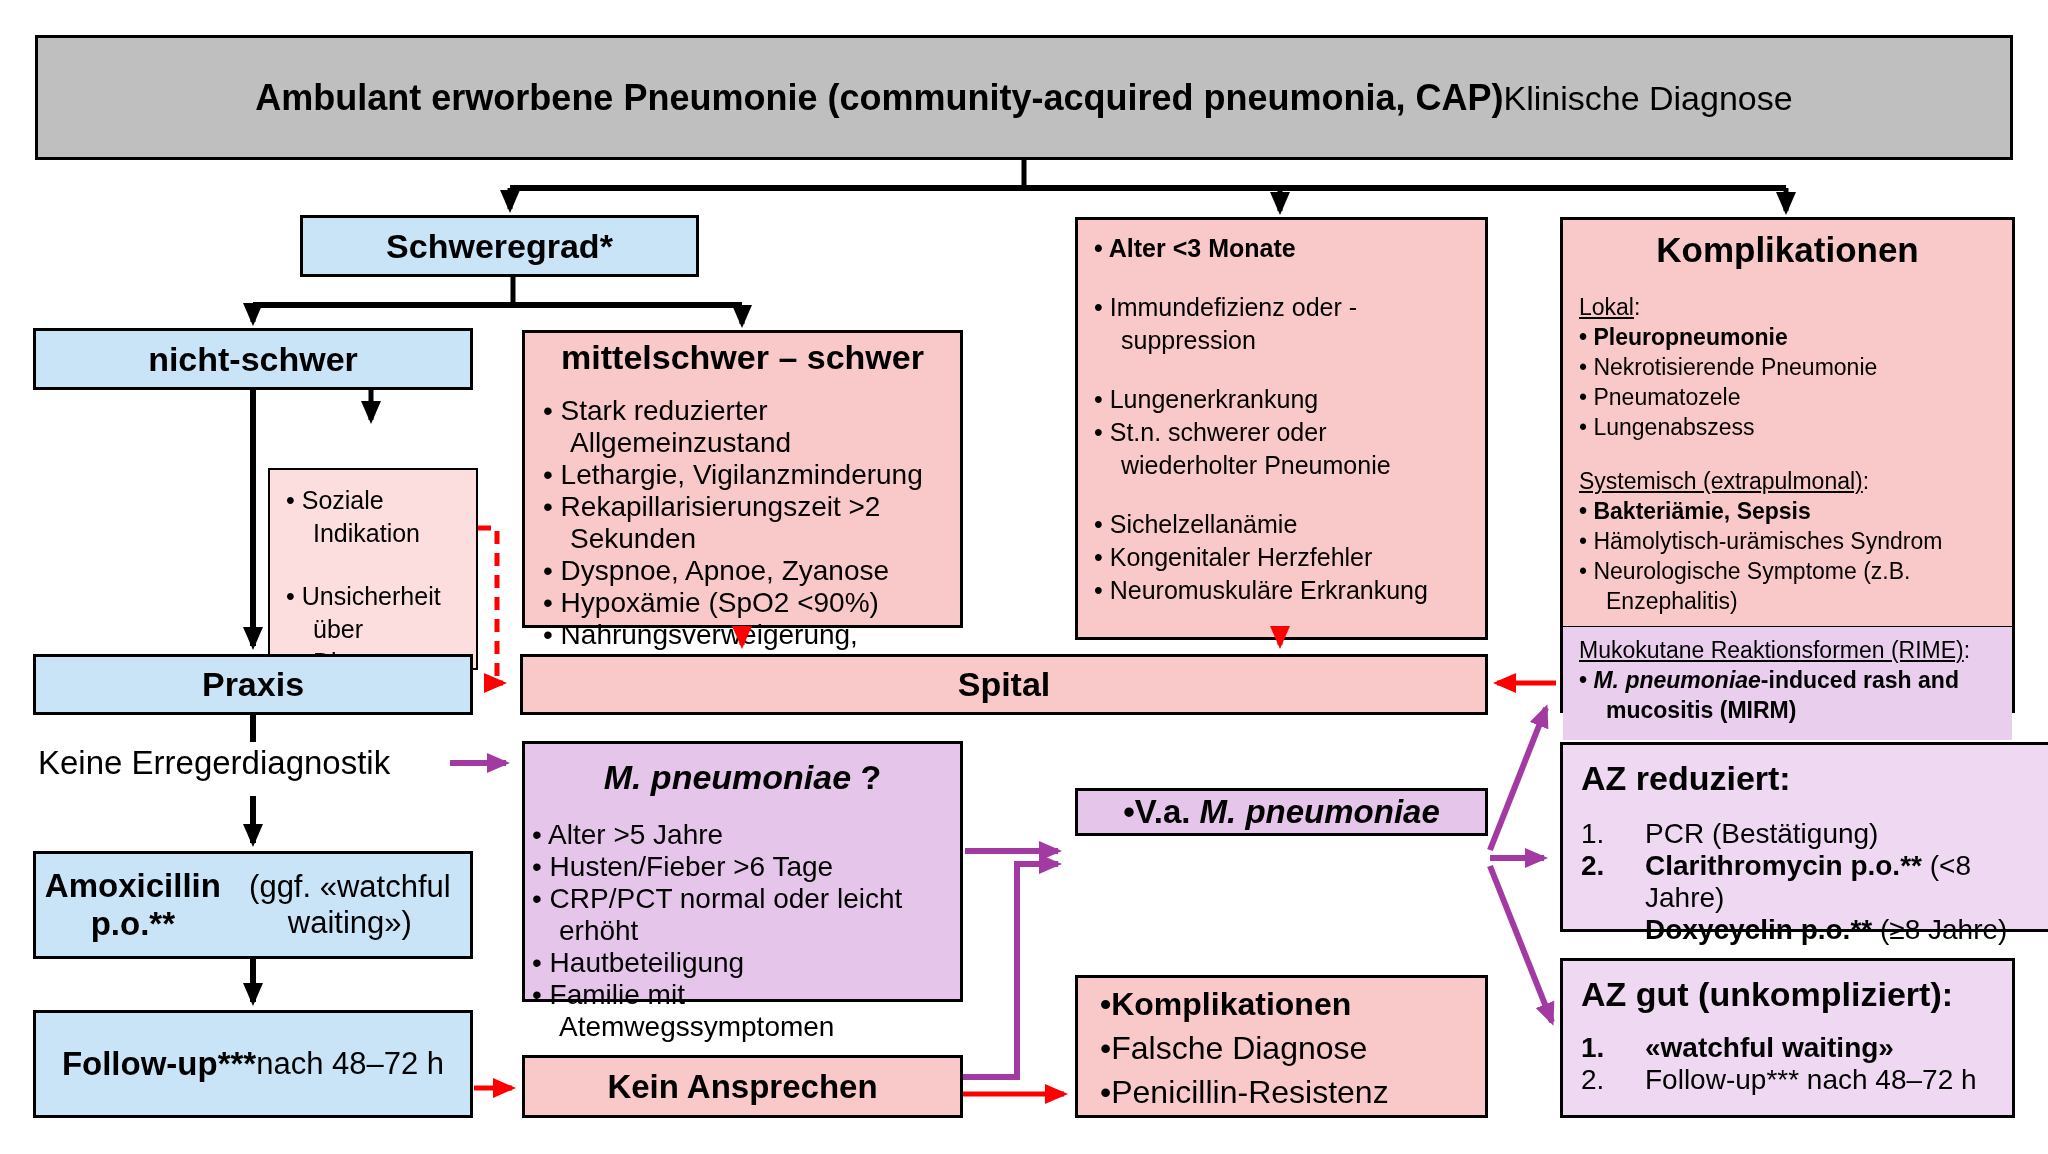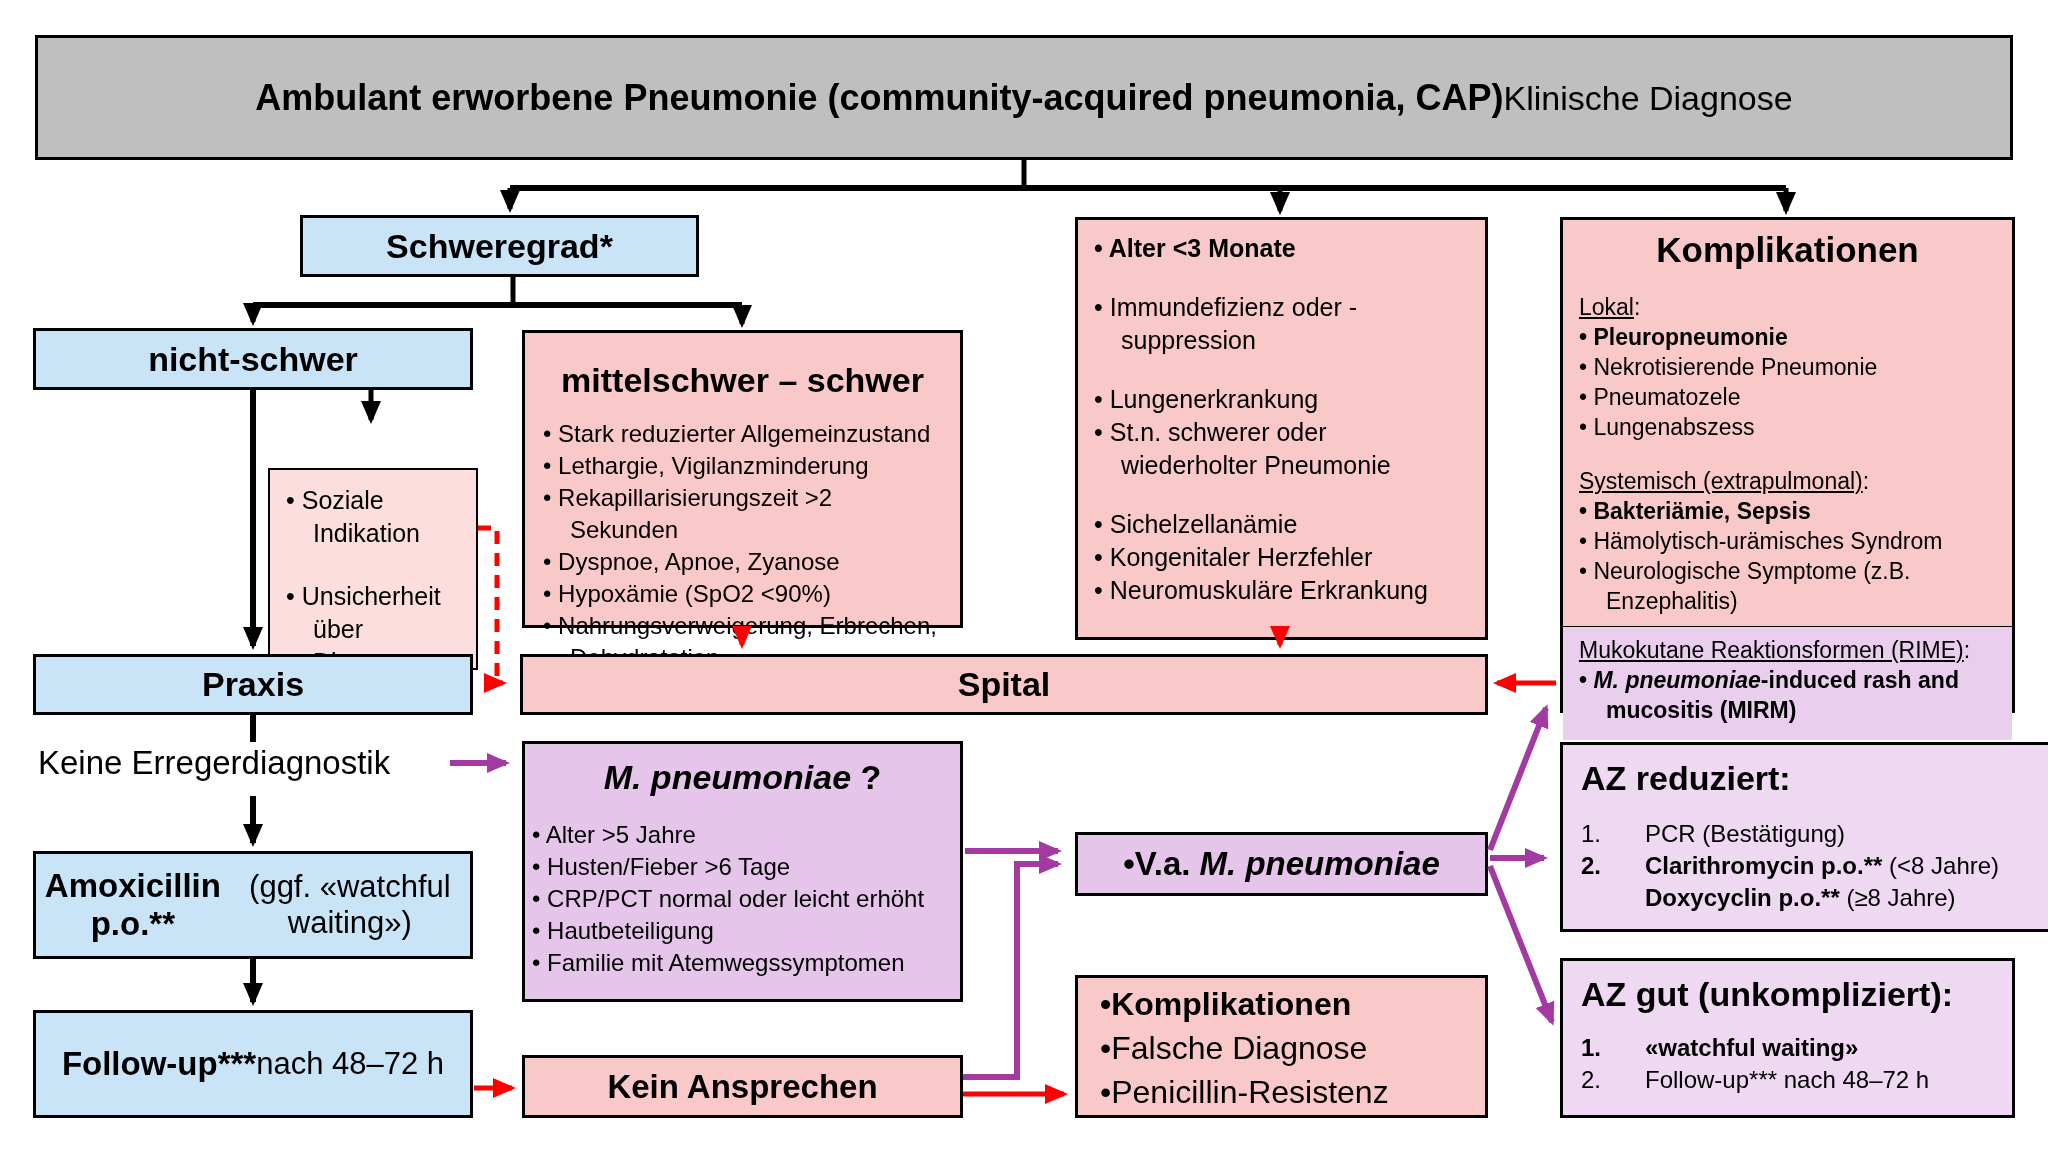--- a/index.html
+++ b/index.html
@@ -20,21 +20,21 @@
   .u{text-decoration:underline;}
   .bul{padding-left:27px;text-indent:-27px;}
   .bul::before{content:"• ";}
   .gbul::before{content:"•";}
   .h1{font-size:36px;font-weight:bold;line-height:48px;}
   .h2{font-size:34px;line-height:44px;}
   .bighead{font-size:35px;font-weight:bold;}
   .label34{font-size:34px;font-weight:bold;}
   .label33{font-size:33px;font-weight:bold;}
   .sub31{font-size:31px;font-weight:normal;}
-  .t24{font-size:24px;line-height:32px;}
+  .t24{font-size:28px;line-height:32px;}
   .t23{font-size:23px;line-height:30px;}
   .t25{font-size:25px;line-height:33px;}
   .nrow{display:flex;}
   .nn{width:64px;flex:none;}
   .ntext{flex:1;}
   #svgoverlay{position:absolute;left:0;top:0;z-index:6;pointer-events:none;}
   .kbox{display:flex;flex-direction:column;}
   .ktext{font-size:32px;line-height:44px;}
   #keine-text{position:absolute;font-size:33px;font-weight:normal;}
 </style>
@@ -54,21 +54,21 @@
 
   <div class="box blue center label34" style="left:33px;top:328px;width:440px;height:62px;">
     <span>nicht-schwer</span>
   </div>
 
   <div class="box pinklight thin t25" style="left:268px;top:428px;width:210px;height:202px;padding:14px 8px 10px 16px;">
     <div class="bul" style="margin-bottom:30px;">Soziale Indikation</div>
     <div class="bul">Unsicherheit über Diagnose</div>
   </div>
 
-  <div class="box pink" style="left:522px;top:330px;width:441px;height:298px;padding:28px 18px;">
+  <div class="box pink" style="left:522px;top:330px;width:441px;height:298px;padding:5px 18px;">
     <div class="label34" style="text-align:center;margin-bottom:18px;">mittelschwer – schwer</div>
     <div class="t24 bul">Stark reduzierter Allgemeinzustand</div>
     <div class="t24 bul">Lethargie, Vigilanzminderung</div>
     <div class="t24 bul">Rekapillarisierungszeit &gt;2 Sekunden</div>
     <div class="t24 bul">Dyspnoe, Apnoe, Zyanose</div>
     <div class="t24 bul">Hypoxämie (SpO2 &lt;90%)</div>
     <div class="t24 bul">Nahrungsverweigerung, Erbrechen, Dehydratation</div>
   </div>
 
   <div class="box pink" style="left:1075px;top:217px;width:413px;height:423px;padding:12px 16px;">
@@ -126,21 +126,21 @@
 
   <div class="box blue center" style="left:33px;top:1010px;width:440px;height:108px;">
     <div class="label33">Follow-up***</div>
     <div class="sub31">nach 48–72 h</div>
   </div>
 
   <div class="box pink center label33" style="left:522px;top:1055px;width:441px;height:63px;">
     <span>Kein Ansprechen</span>
   </div>
 
-  <div class="box purple center" style="left:1075px;top:832px;width:413px;height:64px;">
+  <div class="box purple center" style="left:1075px;top:788px;width:413px;height:48px;">
     <div class="label33"><span>•V.a. </span><span class="i">M. pneumoniae</span></div>
   </div>
 
   <div class="box pink" style="left:1075px;top:975px;width:413px;height:143px;padding:4px 6px 4px 22px;">
     <div class="ktext bul gbul b" style="padding-left:18px;text-indent:-18px;">Komplikationen</div>
     <div class="ktext bul gbul" style="padding-left:18px;text-indent:-18px;">Falsche Diagnose</div>
     <div class="ktext bul gbul" style="padding-left:18px;text-indent:-18px;">Penicillin-Resistenz</div>
   </div>
 
   <div class="box purplelight" style="left:1560px;top:742px;width:501px;height:190px;padding:14px 18px;">

